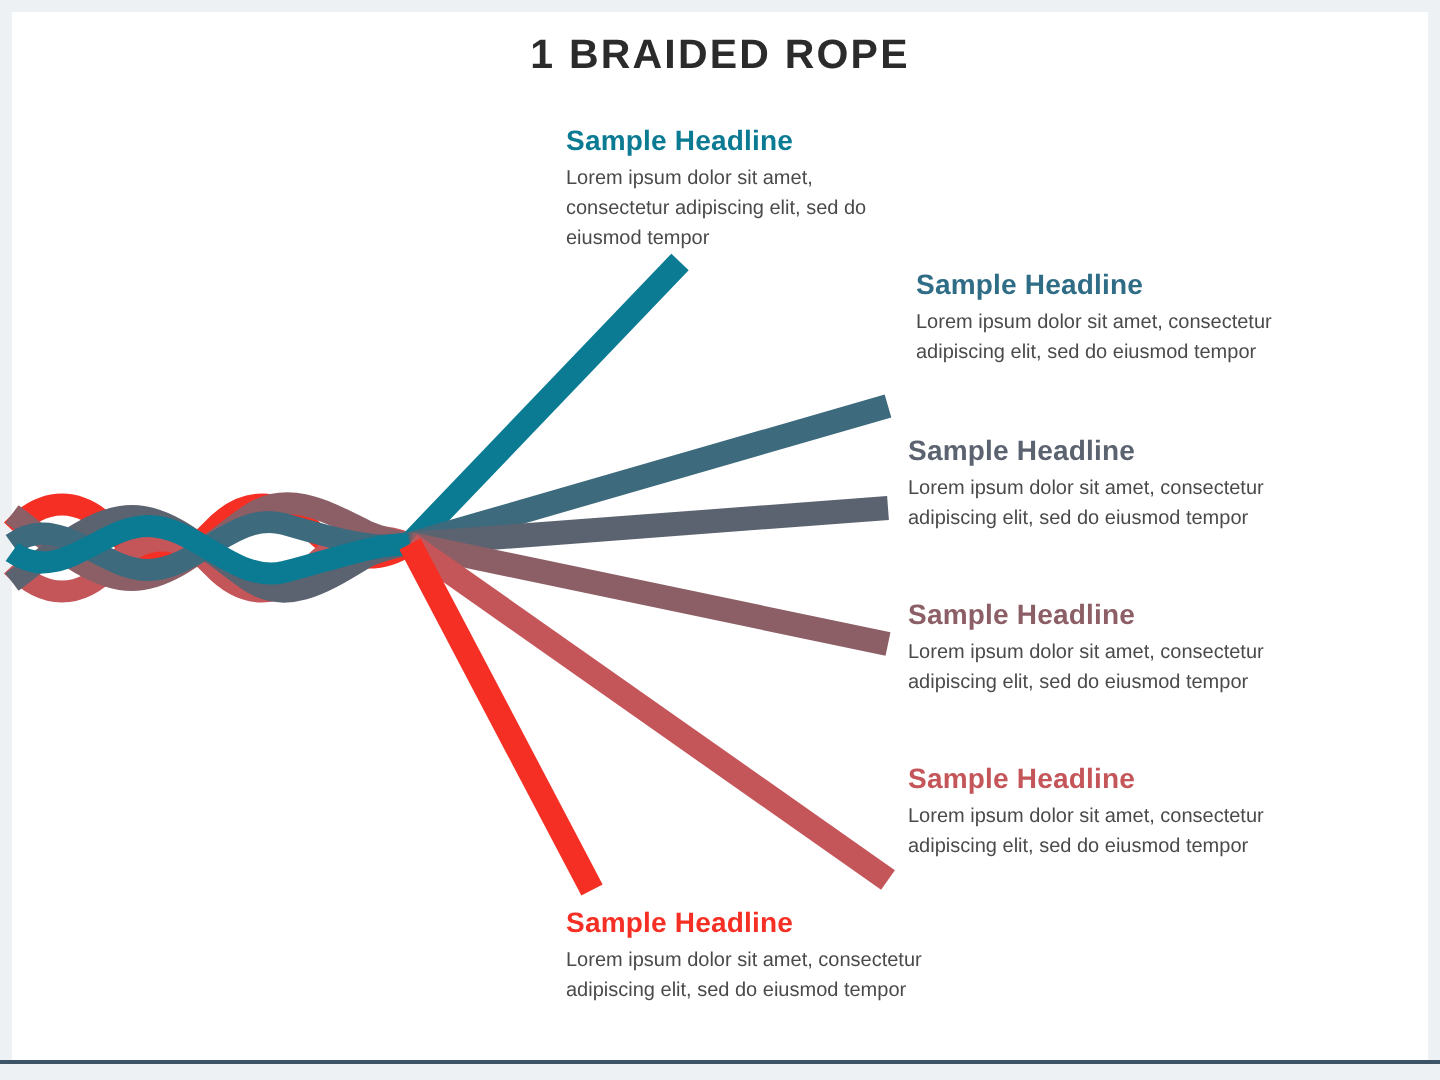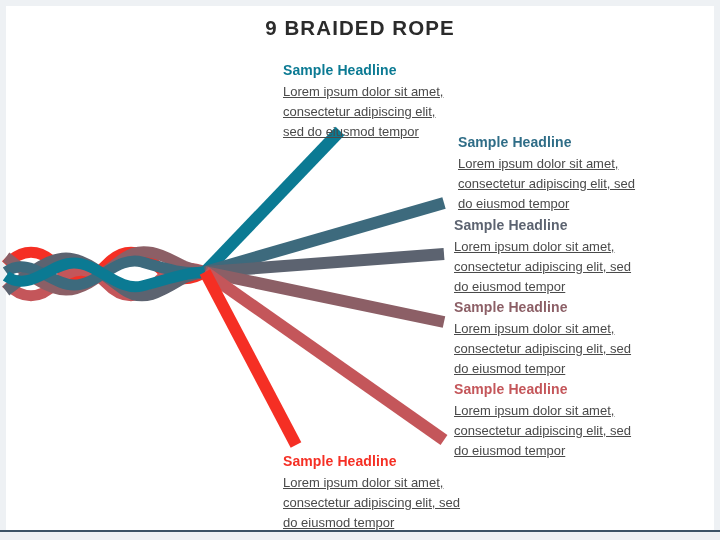--- a/index.html
+++ b/index.html
@@ -61,42 +61,41 @@
     position: absolute;
     width: 180px;
   }
   .callout .head {
     font-size: 14px;
     font-weight: bold;
     margin: 0 0 4px 0;
     letter-spacing: 0.1px;
   }
   .callout .body {
-    font-size: 13px;
+    font-size: 10px;
     line-height: 1.52;
     color: #4a4a4a;
     margin: 0;
-    text-decoration: underline;
   }
   
   #callout-1 { left: 283px; top: 62px; width: 176px; }
   #callout-2 { left: 458px; top: 134px; width: 180px; }
   #callout-3 { left: 454px; top: 217px; width: 180px; }
   #callout-4 { left: 454px; top: 299px; width: 180px; }
   #callout-5 { left: 454px; top: 381px; width: 180px; }
   #callout-6 { left: 283px; top: 453px; width: 180px; }
 </style>
 </head>
 <body>
 
 <div class="slide">
 
   <div class="slide-frame"></div>
 
-  <div class="title">9 BRAIDED ROPE</div>
+  <div class="title">1 BRAIDED ROPE</div>
 
   <svg class="rope" viewBox="0 0 720 540">
     <g>
 
       <path fill="none" stroke="#f52f24" stroke-width="11" d="M6,265 C22,248 40,248 56,265 C72,282 90,282 106,265 C122,248 140,248 156,265 C172,282 190,282 205,272"></path>
 
       <path fill="none" stroke="#c4565a" stroke-width="11" d="M6,283 C22,300 40,300 56,283 C72,266 90,266 106,283 C122,300 140,300 156,283 C172,266 190,266 205,272"></path>
 
       <path fill="none" stroke="#8c5f66" stroke-width="11" d="M6,257 C26,272 46,290 66,290 C86,290 104,272 124,258 C144,244 164,256 184,266 C194,270 200,271 205,272"></path>
 

